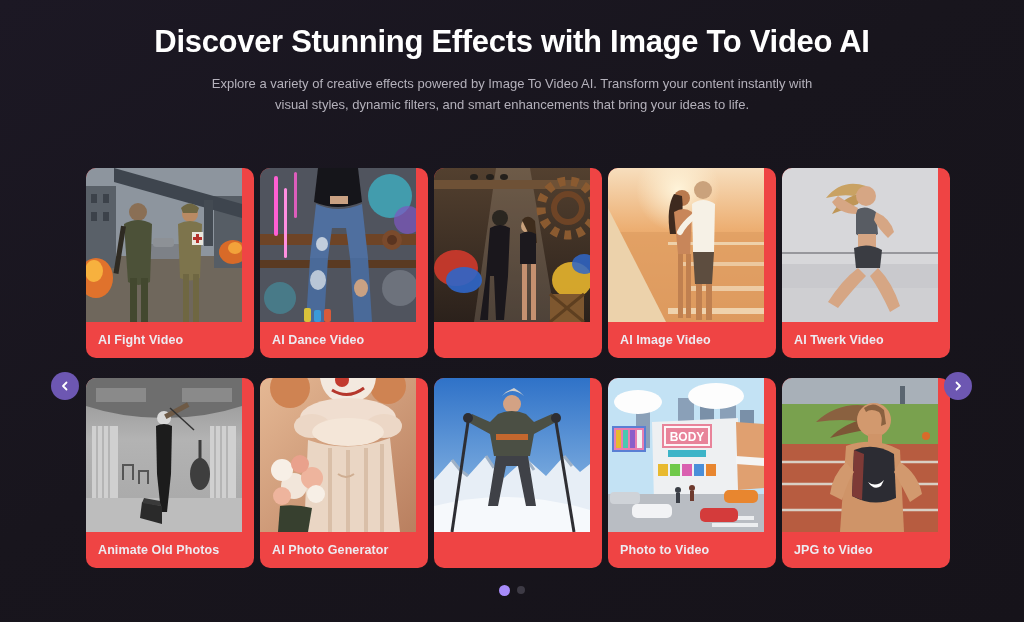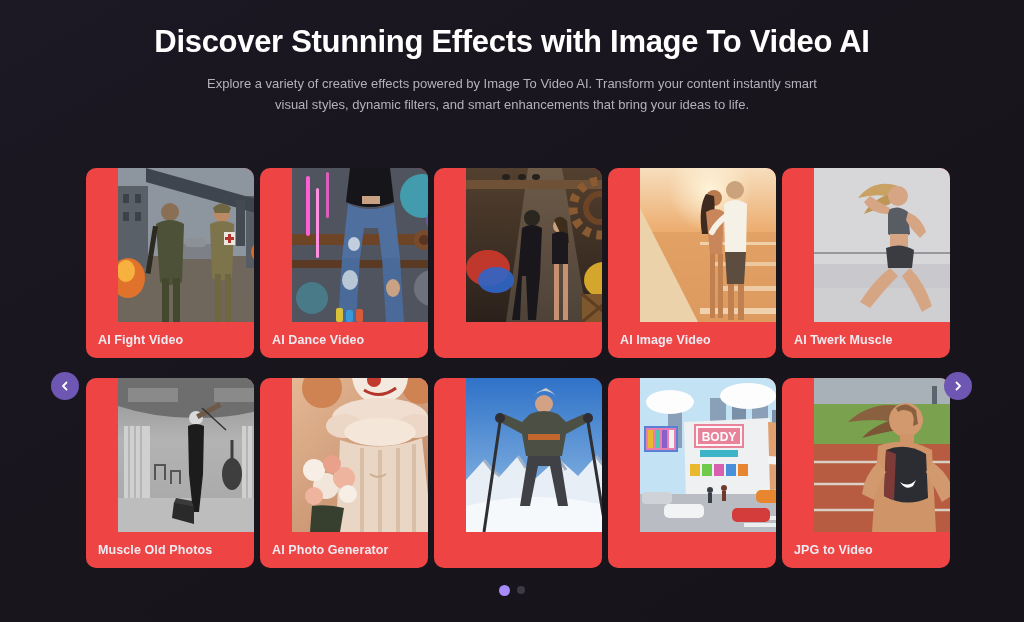--- a/index.html
+++ b/index.html
@@ -36,21 +36,21 @@
   .card {
     width: 168px;
     height: 190px;
     background: #ef4444;
     border-radius: 10px;
     overflow: hidden;
     cursor: pointer;
     display: flex;
     flex-direction: column;
   }
-  .card-img { width: 156px; height: 154px; flex: 0 0 154px; margin-left: 32px; }
+  .card-img { width: 156px; height: 154px; flex: 0 0 154px; }
   .card-img svg { width: 100%; height: 100%; display: block; }
   .card-label {
     flex: 1;
     display: flex;
     align-items: center;
     padding: 0 12px;
     font-size: 12.5px;
     font-weight: 700;
     color: #edebf1;
     letter-spacing: 0.1px;
@@ -82,21 +82,21 @@
   .dot { border-radius: 50%; cursor: pointer; }
   .dot.active { width: 11px; height: 11px; background: #a78bfa; }
   .dot.inactive { width: 8px; height: 8px; background: #3d3a45; }
 </style>
 </head>
 <body>
 
 <div class="header">
   <h1 class="title">Discover Stunning Effects with Image To Video AI</h1>
   <div class="subtitle">
-    <span>Explore a variety of creative effects powered by Image To Video AI. Transform your content instantly smart</span>
+    <span>Explore a variety of creative effects powered by Image To Video AI. Transform your content instantly with</span>
     <span>visual styles, dynamic filters, and smart enhancements that bring your ideas to life.</span>
   </div>
 </div>
 
 <div class="carousel">
 
   <button class="nav-btn prev" aria-label="Previous effects">
     <svg width="10" height="10" viewBox="0 0 10 10">
         <polyline points="6.5,1.5 3,5 6.5,8.5" fill="none" stroke="#fff" stroke-width="1.8" stroke-linecap="round" stroke-linejoin="round"></polyline>
       </svg>
@@ -261,21 +261,21 @@
           <circle cx="84" cy="28" r="10" fill="#d6a684"></circle>
           <path d="M74 42 Q84 36 94 44 L96 66 Q84 74 74 66 Z" fill="#585c63"></path>
           <rect x="76" y="66" width="18" height="14" fill="#d6a684"></rect>
           <path d="M72 80 Q86 74 100 82 L98 100 L74 100 Z" fill="#3a3c42"></path>
           <path d="M94 44 Q108 50 112 64 L106 70 Q96 60 92 52 Z" fill="#d6a684"></path>
           <path d="M74 46 Q58 46 50 34 L56 28 Q68 36 76 40 Z" fill="#d6a684"></path>
           <path d="M76 100 Q60 112 46 134 L56 140 Q72 120 84 108 Z" fill="#d6a684"></path>
           <path d="M96 100 Q110 114 118 138 L108 144 Q98 122 88 108 Z" fill="#d6a684"></path>
         </svg>
       </div>
-      <div class="card-label">AI Twerk Muscle</div>
+      <div class="card-label">AI Twerk Video</div>
     </div>
 
     <div class="card">
       <div class="card-img">
         <svg viewBox="0 0 156 154" preserveAspectRatio="xMidYMid slice">
           <defs>
             <linearGradient id="bwbg" x1="0" y1="0" x2="0" y2="1">
               <stop offset="0" stop-color="#8f8f8f"></stop>
                 <stop offset="0.4" stop-color="#b3b3b3"></stop>
                 <stop offset="1" stop-color="#a6a6a6"></stop>
@@ -298,21 +298,21 @@
           <ellipse cx="114" cy="96" rx="10" ry="16" fill="#3e3e3e"></ellipse>
           <rect x="112.5" y="62" width="3" height="24" fill="#3e3e3e"></rect>
           <circle cx="78" cy="40" r="7" fill="#d9d9d9"></circle>
           <path d="M70 48 Q78 44 86 48 L85 96 L81 134 L75 134 L71 96 Z" fill="#1c1c1c"></path>
           <rect x="80" y="36" width="26" height="5" fill="#6e5a46" transform="rotate(-28 80 40)"></rect>
           <path d="M84 30 L108 52" stroke="#333" stroke-width="1.5"></path>
           <path d="M56 124 L76 128 L76 146 L54 140 Z" fill="#2a2a2a"></path>
           <path d="M58 120 L74 123 L74 128 L56 125 Z" fill="#3a3a3a"></path>
         </svg>
       </div>
-      <div class="card-label">Muscle Old Photos</div>
+      <div class="card-label">Animate Old Photos</div>
     </div>
 
     <div class="card">
       <div class="card-img">
         <svg viewBox="0 0 156 154" preserveAspectRatio="xMidYMid slice">
           <defs>
             <linearGradient id="clownbg" x1="0" y1="0" x2="1" y2="1">
               <stop offset="0" stop-color="#e5b894"></stop>
                 <stop offset="1" stop-color="#b97f5f"></stop>
             </linearGradient>
@@ -402,20 +402,21 @@
           <rect x="116" y="112" width="34" height="13" rx="5" fill="#e8862f"></rect>
           <rect x="92" y="130" width="38" height="14" rx="5" fill="#d43b3b"></rect>
           <rect x="24" y="126" width="40" height="14" rx="5" fill="#f2f3f5"></rect>
           <rect x="2" y="114" width="30" height="12" rx="4" fill="#cfd3d8"></rect>
           <circle cx="70" cy="112" r="3" fill="#3a3e46"></circle>
             <rect x="68" y="115" width="4" height="10" fill="#3a3e46"></rect>
           <circle cx="84" cy="110" r="3" fill="#6e3a2e"></circle>
             <rect x="82" y="113" width="4" height="10" fill="#6e3a2e"></rect>
         </svg>
       </div>
+      <div class="card-label">Photo to Video</div>
     </div>
 
     <div class="card">
       <div class="card-img">
         <svg viewBox="0 0 156 154" preserveAspectRatio="xMidYMid slice">
           <rect width="156" height="154" fill="#a8b0b8"></rect>
           <rect y="26" width="156" height="40" fill="#79a14e"></rect>
           <rect y="66" width="156" height="88" fill="#b75c40"></rect>
           <path d="M0 84 H156 M0 106 H156 M0 132 H156" stroke="#d9cfc4" stroke-width="2.5"></path>
           <rect x="118" y="8" width="5" height="18" fill="#5a6570"></rect>

